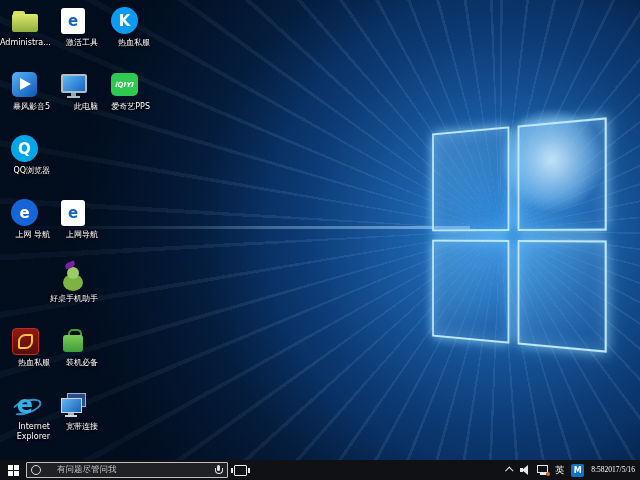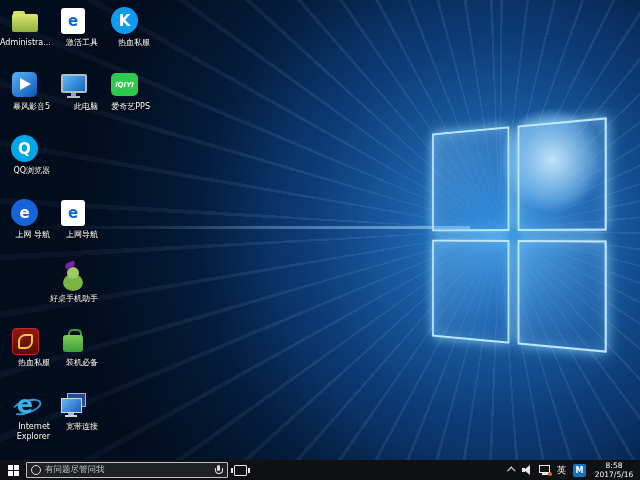--- a/index.html
+++ b/index.html
@@ -89,21 +89,21 @@
   .ic-bb .bbstand{position:absolute;left:10px;top:23px;width:6px;height:2px;background:#9fb3c8;}
   .ic-bb .bbbase{position:absolute;left:7px;top:25px;width:12px;height:2px;background:#cfd8dc;}
 
   
   .taskbar{position:absolute;left:0;right:0;bottom:0;height:20px;background:#0f1114;
     display:flex;align-items:center;z-index:10;}
   .start{width:26px;height:20px;display:flex;align-items:center;justify-content:center;}
   .winflag{width:11px;height:11px;display:grid;grid-template-columns:1fr 1fr;grid-template-rows:1fr 1fr;gap:1px;}
   .winflag i{display:block;background:#fff;}
   .searchbox{width:192px;height:14px;border:1px solid #bfbfbf;background:rgba(255,255,255,.07);
-    display:flex;align-items:center;gap:4px;padding:0 4px;border-radius:1px;}
+    display:flex;align-items:center;gap:16px;padding:0 4px;border-radius:1px;}
   .cortana{width:8px;height:8px;border:1.5px solid #dcdcdc;border-radius:50%;flex:none;}
   .stext{flex:1;font-size:8.5px;color:#c4c4c4;white-space:nowrap;overflow:hidden;}
   .mic{position:relative;width:9px;height:11px;flex:none;}
   .mic::before{content:"";position:absolute;left:3px;top:0;width:3px;height:6px;background:#e0e0e0;border-radius:2px;}
   .mic::after{content:"";position:absolute;left:1px;top:3px;width:6px;height:5px;border:1px solid #e0e0e0;border-top:none;border-radius:0 0 4px 4px;}
   .taskview{width:24px;height:20px;display:flex;align-items:center;justify-content:center;}
   .tv-icon{position:relative;width:11px;height:9px;border:1.5px solid #eaeaea;border-radius:1px;}
   .tv-icon::before{content:"";position:absolute;left:-4px;top:2px;width:2px;height:5px;background:#eaeaea;}
   .tv-icon::after{content:"";position:absolute;right:-4px;top:2px;width:2px;height:5px;background:#eaeaea;}
   .tray{margin-left:auto;display:flex;align-items:center;gap:7px;padding-right:5px;}
@@ -111,22 +111,22 @@
   .vol{position:relative;width:10px;height:10px;}
   .vol::before{content:"";position:absolute;left:0;top:3px;width:3px;height:4px;background:#e8e8e8;}
   .vol::after{content:"";position:absolute;left:2px;top:0;border-top:5px solid transparent;border-bottom:5px solid transparent;border-right:6px solid #e8e8e8;}
   .net{position:relative;width:11px;height:10px;}
   .net::before{content:"";position:absolute;left:0;top:0;width:9px;height:6px;border:1px solid #e8e8e8;}
   .net::after{content:"";position:absolute;left:2.5px;top:8px;width:6px;height:1.5px;background:#e8e8e8;}
   .net .dot{position:absolute;right:-2px;bottom:-1px;width:4px;height:4px;background:#e8632a;border-radius:50%;}
   .ime{font-size:9px;color:#fff;}
   .badge{width:13px;height:13px;background:#1273c4;border-radius:2px;color:#fff;font-size:8px;font-weight:bold;
     display:flex;align-items:center;justify-content:center;}
-  .clock{display:flex;flex-direction:column;align-items:center;justify-content:center;color:#fff;
-    font-size:7.5px;line-height:1.25;min-width:42px;}
+  .clock{display:flex;flex-direction:row;align-items:center;justify-content:center;color:#fff;
+    font-size:7.5px;line-height:1.25;min-width:42px;font-family:Liberation Serif, serif;}
 </style>
 </head>
 <body>
 
 <div class="stage">
 
   <div class="desktop">
     <div class="rays"></div>
     <div class="streak"></div>
     <div class="winlogo">

